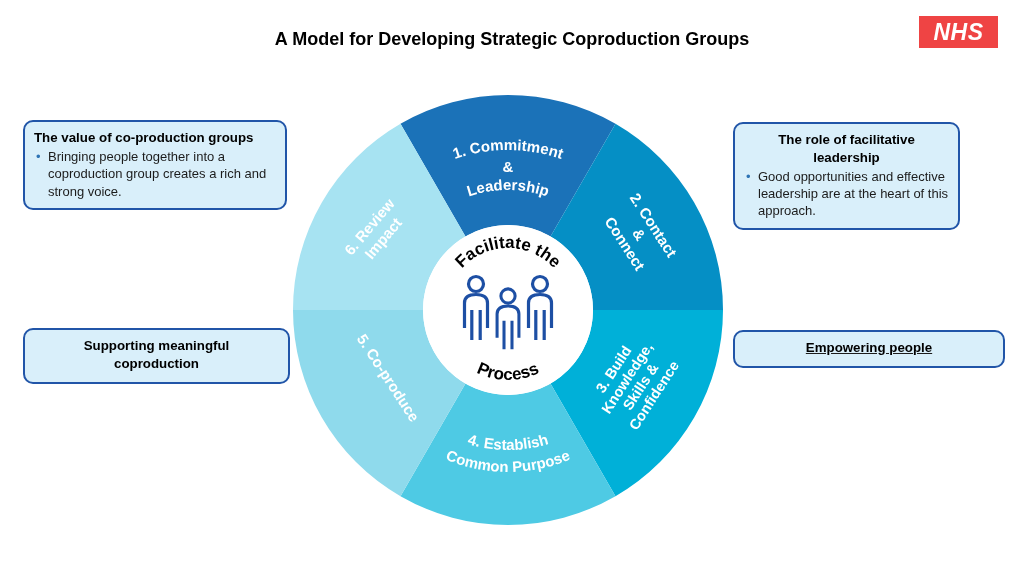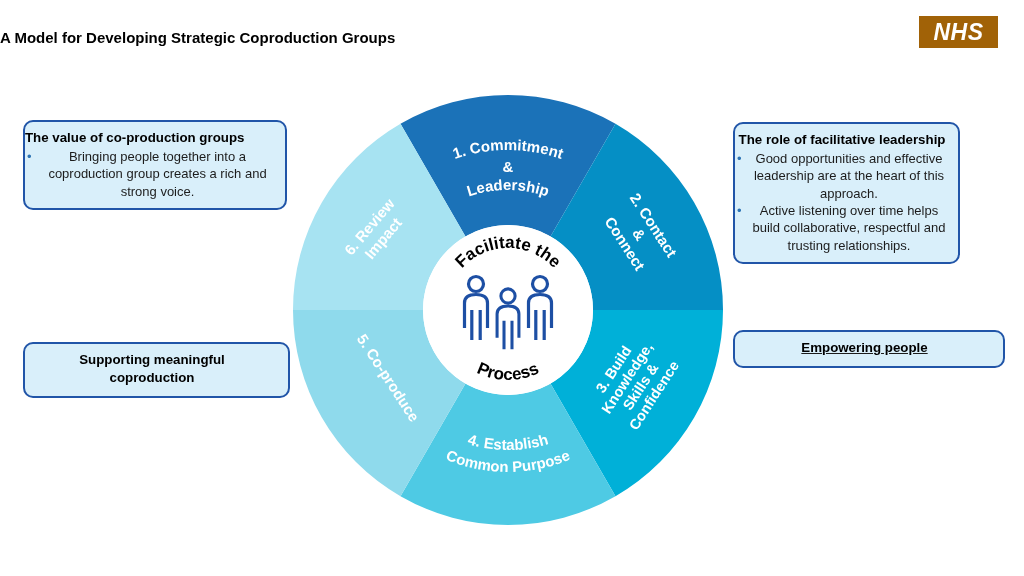--- a/index.html
+++ b/index.html
@@ -1,37 +1,37 @@
 <!DOCTYPE html>
 <html><head>
 <meta charset="utf-8">
 <style>
   html,body{margin:0;padding:0;}
   body{width:1024px;height:576px;position:relative;background:#ffffff;
        font-family:"Liberation Sans",sans-serif;overflow:hidden;}
 
-  .page-title{position:absolute;left:0;top:29px;width:1024px;
-       font-size:15px;font-weight:700;color:#000;}
+  .page-title{position:absolute;left:0;top:29px;width:1024px;text-align:center;
+       font-size:18px;font-weight:700;color:#000;}
 
   .nhs-logo{position:absolute;left:919px;top:16px;width:79px;height:32px;
-       background:#a16207;color:#fff;display:flex;align-items:center;justify-content:center;
+       background:#ef4444;color:#fff;display:flex;align-items:center;justify-content:center;
        font-weight:700;font-style:italic;font-size:23px;letter-spacing:.5px;}
 
   .box{position:absolute;background:#D9EFFA;border:2.6px solid #2155A8;border-radius:10px;
-       padding:7px 9px 8px 0;box-sizing:border-box;color:#1c1c1c;
+       padding:7px 9px 8px 9px;box-sizing:border-box;color:#1c1c1c;
        font-size:13px;line-height:1.34;}
   .box-title{font-weight:700;color:#000;font-size:13.3px;margin-bottom:1px;}
   .center{text-align:center;}
   .box-bl .box-title{max-width:200px;margin:0 auto 1px auto;}
   ul.bullets{margin:0;padding:0;list-style:none;}
-  ul.bullets li{position:relative;padding-left:14px;text-align:center;}
+  ul.bullets li{position:relative;padding-left:14px;}
   ul.bullets li::before{content:"\2022";position:absolute;left:2px;color:#2E74B5;}
 
   .box-tl{left:23px;top:120px;width:264px;}
-  .box-bl{left:23px;top:342px;width:267px;}
+  .box-bl{left:23px;top:328px;width:267px;}
   .box-tr{left:733px;top:122px;width:227px;}
   .box-br{left:733px;top:330px;width:272px;text-decoration:underline;}
 
   .wheel{position:absolute;left:288px;top:90px;}
   .seg-label{fill:#ffffff;font-weight:700;font-size:15px;font-family:"Liberation Sans",sans-serif;}
   .seg-label-sm{fill:#ffffff;font-weight:700;font-size:14.5px;font-family:"Liberation Sans",sans-serif;}
   .center-label{fill:#000000;font-weight:700;font-size:17px;font-family:"Liberation Sans",sans-serif;}
   .person{fill:none;stroke:#1D4FA4;stroke-width:3.2;}
 </style>
 </head>
@@ -51,21 +51,20 @@
 </div>
 
 <div class="box box-bl">
   <div class="box-title center">Supporting meaningful coproduction</div>
 </div>
 
 <div class="box box-tr">
   <div class="box-title center">The role of facilitative leadership</div>
   <ul class="bullets">
     <li>Good opportunities and effective leadership are at the heart of this approach.</li>
-    <li>Active listening over time helps build collaborative, respectful and trusting relationships.</li>
   </ul>
 </div>
 
 <div class="box box-br">
   <div class="box-title center">Empowering people</div>
   <ul class="bullets">
   </ul>
 </div>
 
 <svg class="wheel" width="440" height="440" viewBox="0 0 440 440">

